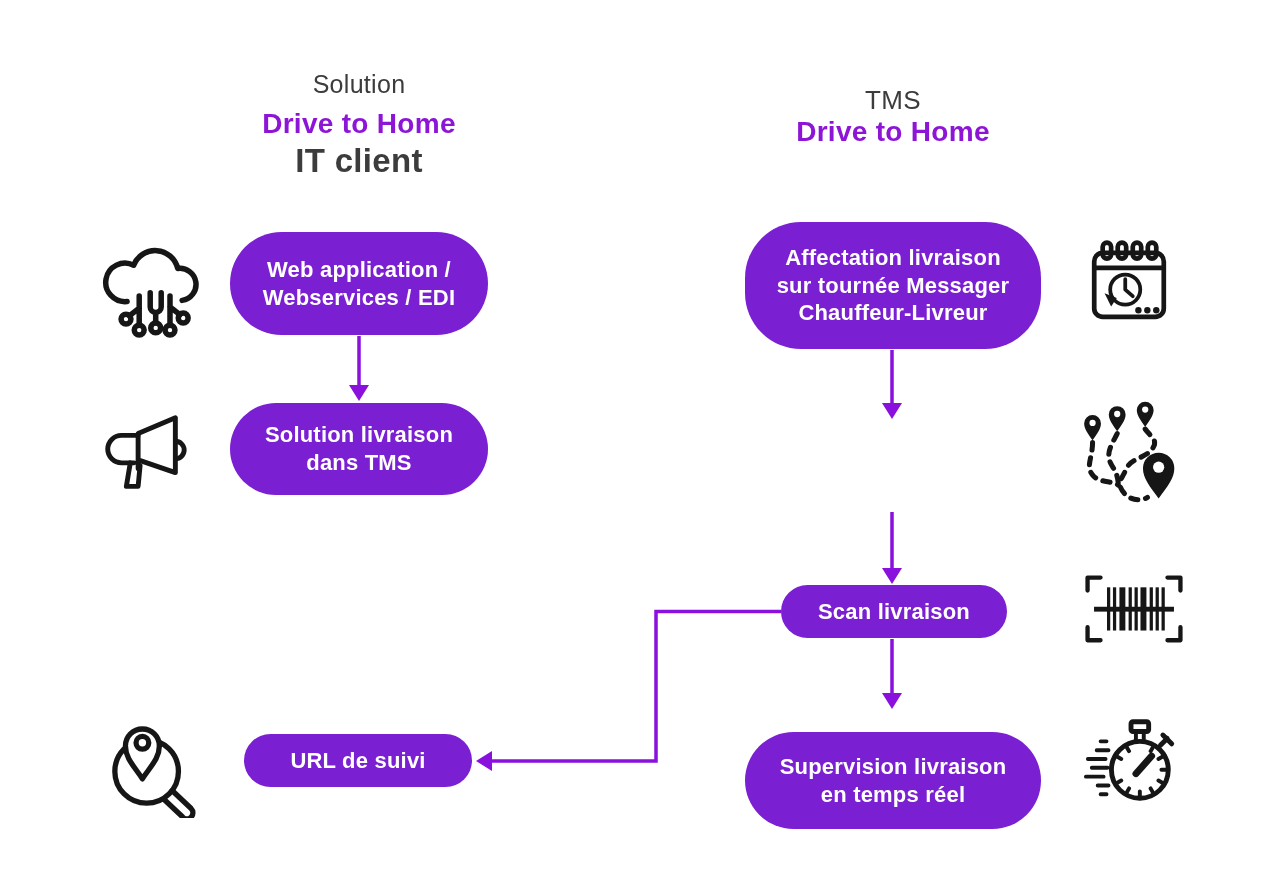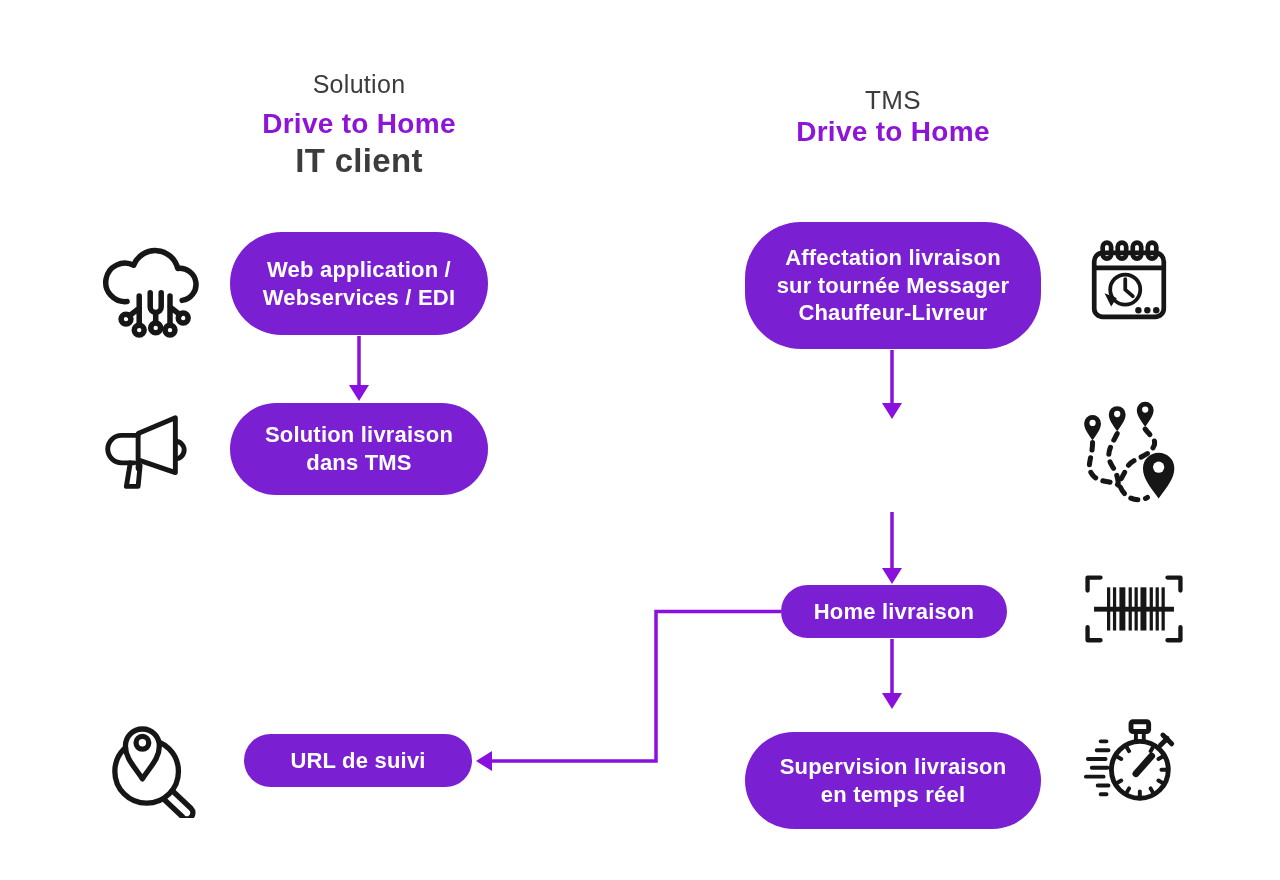--- a/index.html
+++ b/index.html
@@ -102,21 +102,21 @@
   <div class="pill" id="pill-url">
     <span class="pill-label">URL de suivi</span>
   </div>
 
   <div class="pill" id="pill-affectation">
     <span class="pill-label">Affectation livraison
 sur tournée Messager
 Chauffeur-Livreur</span>
   </div>
   <div class="pill" id="pill-scan">
-    <span class="pill-label">Home livraison</span>
+    <span class="pill-label">Scan livraison</span>
   </div>
   <div class="pill" id="pill-supervision">
     <span class="pill-label">Supervision livraison
 en temps réel</span>
   </div>
 
   <div class="icon-box" id="icon-cloud">
     <svg viewBox="0 0 100 100">
       <path class="st" d="M31,65 A17.5,17.5 0 1 1 37,32 A21,21 0 0 1 77,35 A14.5,14.5 0 1 1 81,64"></path>
       <path class="st" d="M42,60 V86 M42,71 L33,78"></path>

